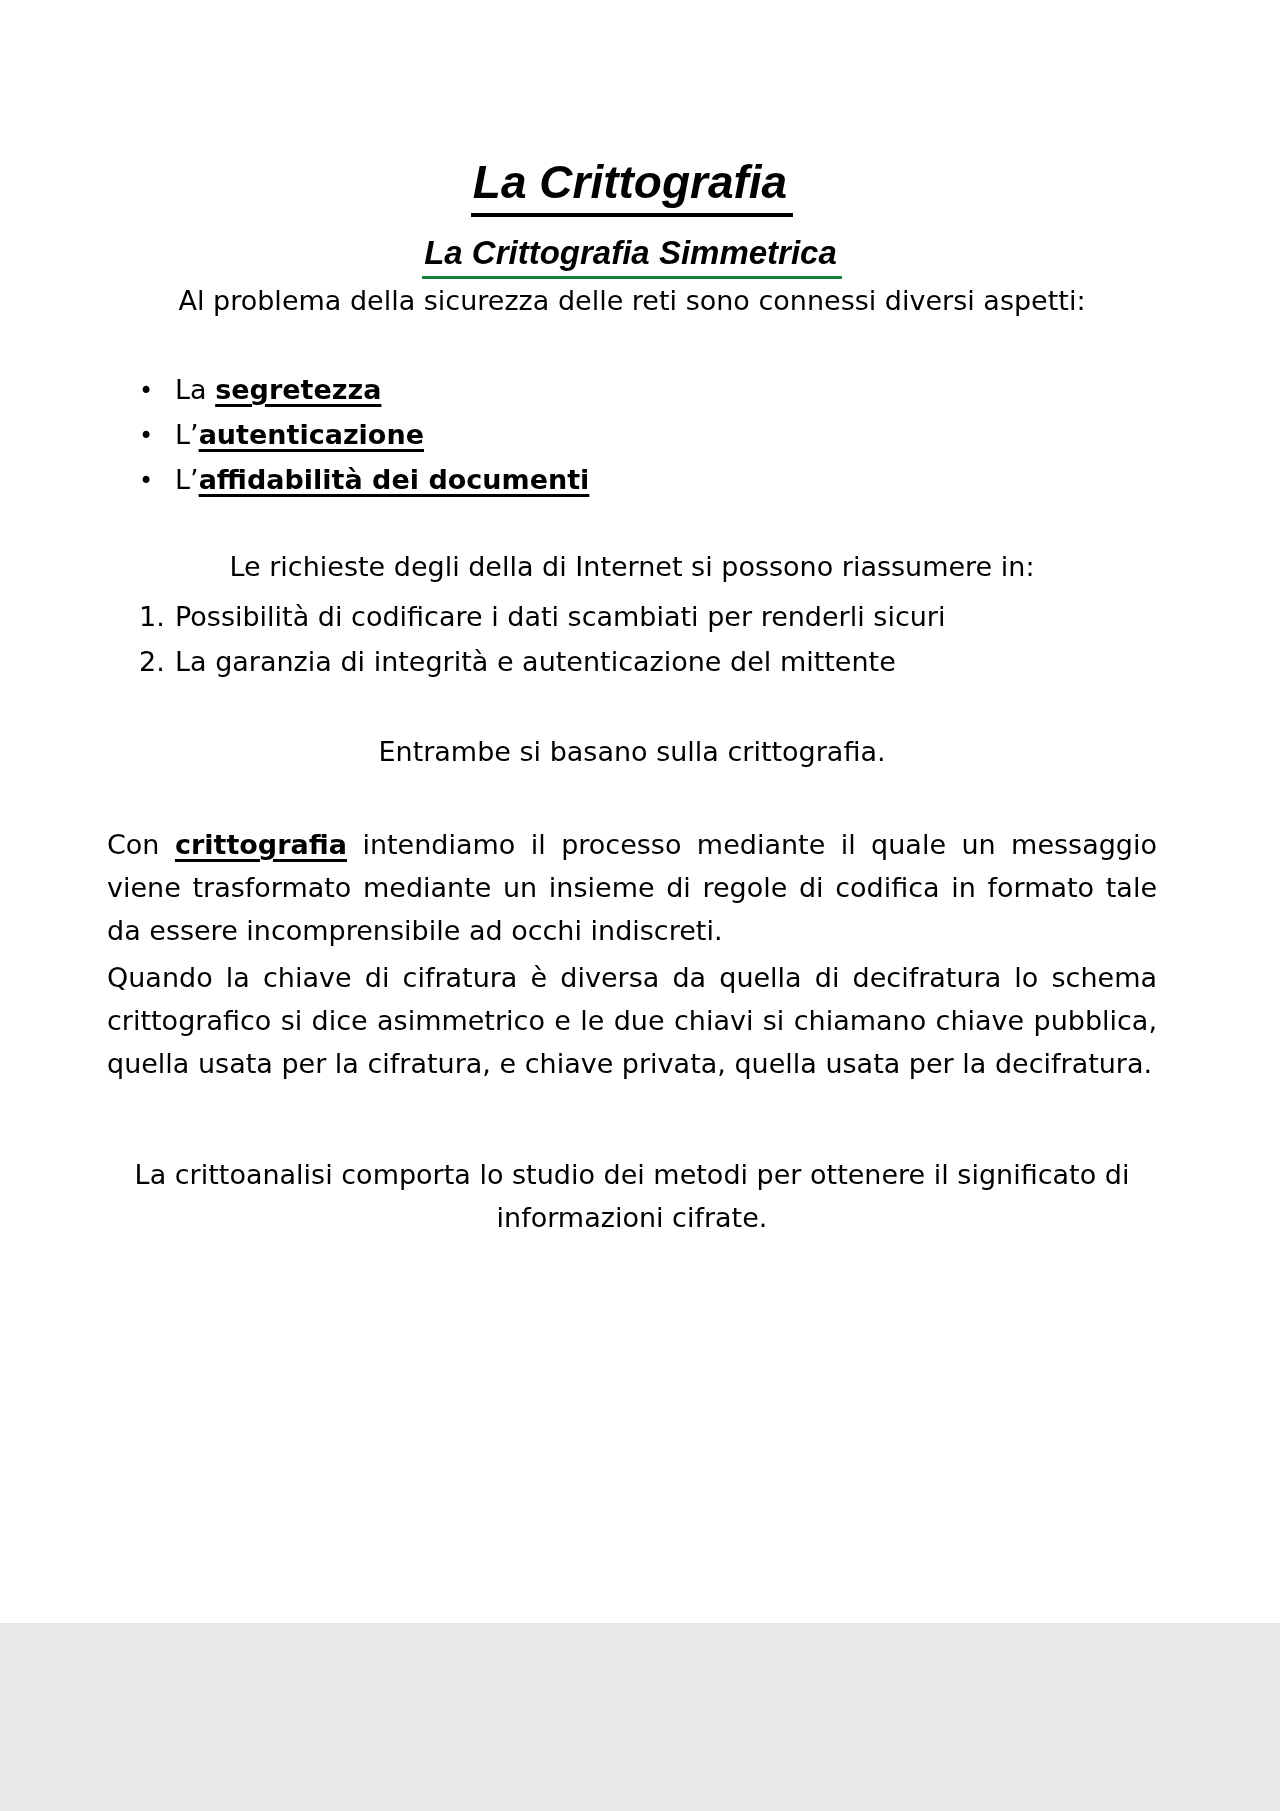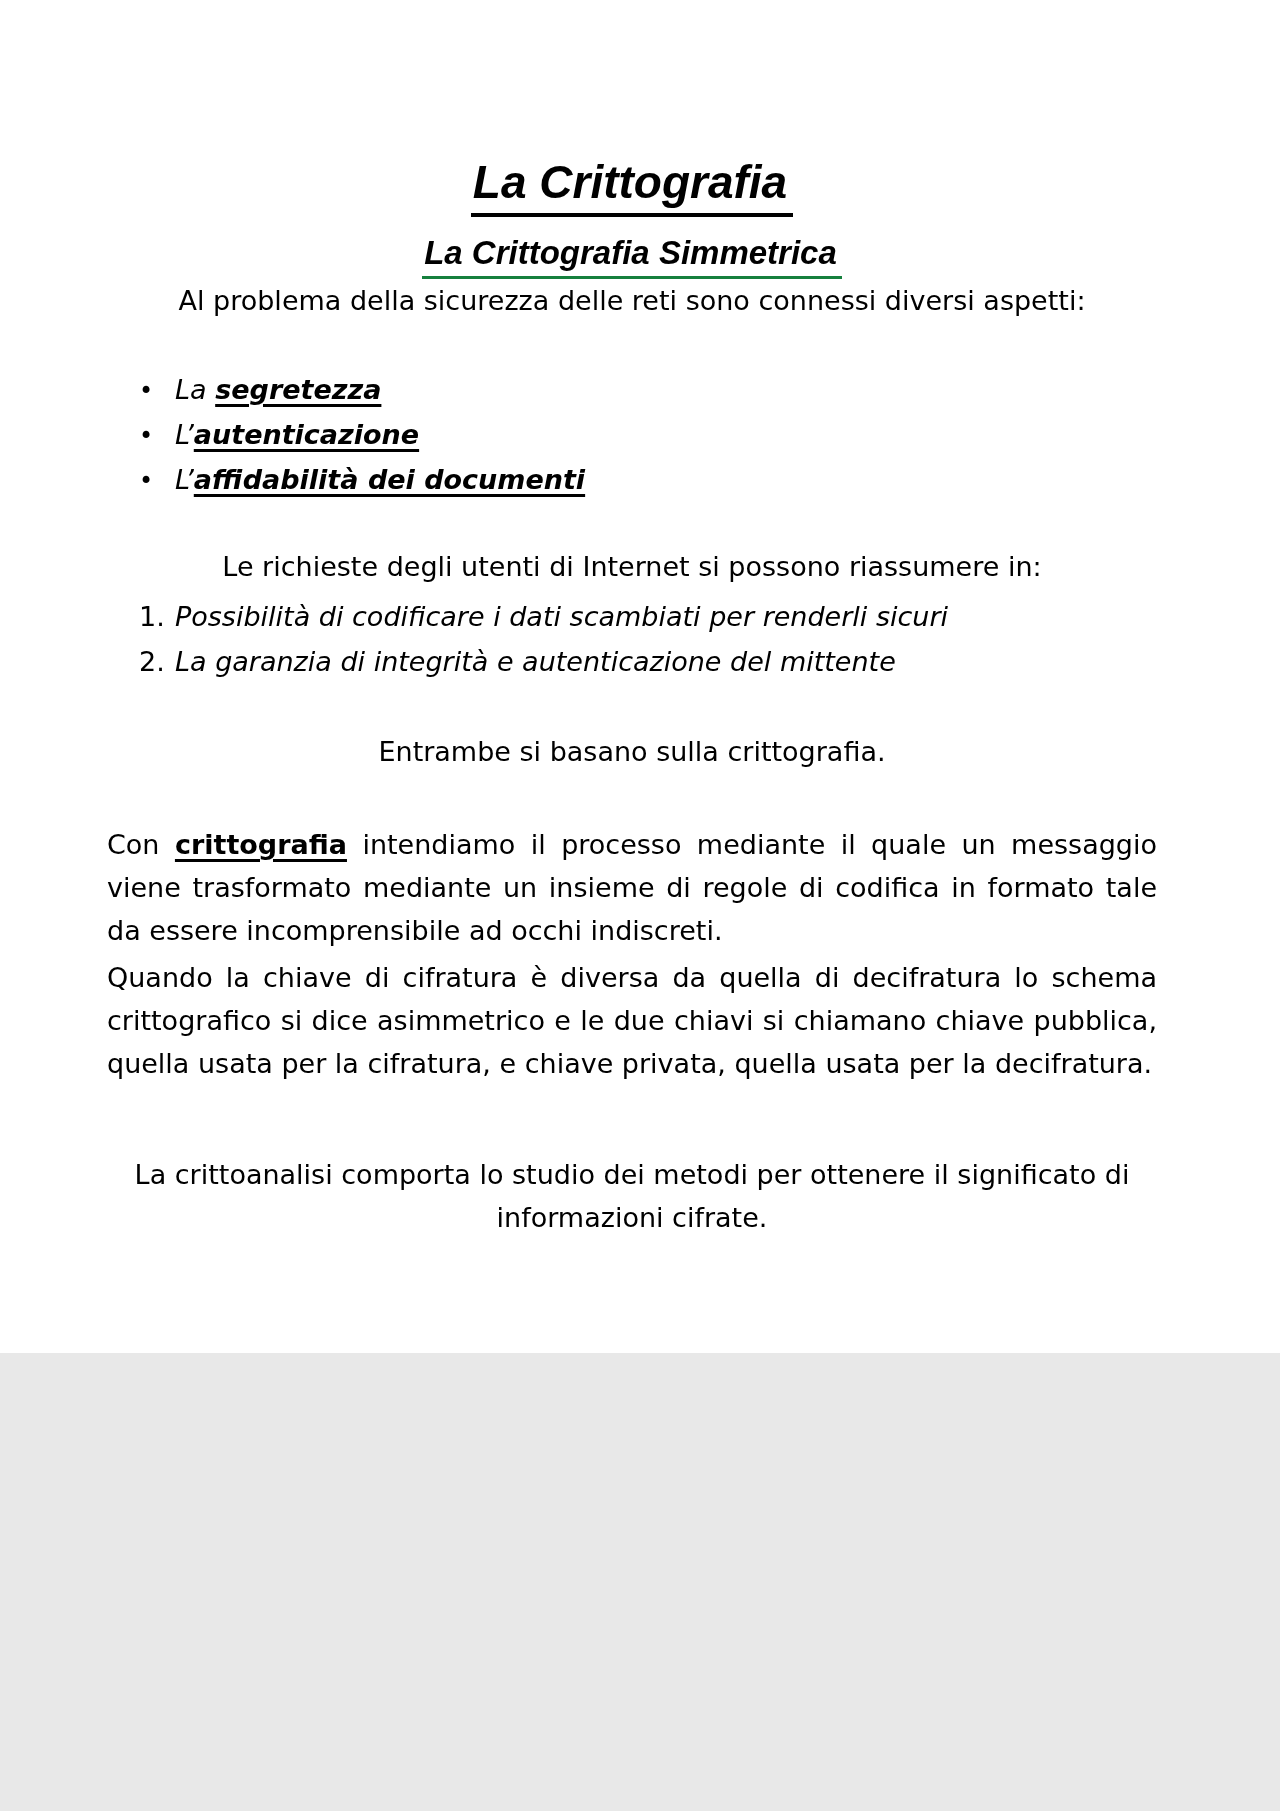--- a/index.html
+++ b/index.html
@@ -1,19 +1,19 @@
 <!DOCTYPE html>
 <html><head>
 <meta charset="utf-8">
 <style>
   html, body { margin: 0; padding: 0; background: #e8e8e8; }
   .page {
     position: relative;
     width: 1280px;
-    height: 1353px;
+    height: 1623px;
     margin: 0 auto;
     background: #ffffff;
     color: #000000;
     font-family: "DejaVu Sans", sans-serif;
     box-sizing: border-box;
     overflow: hidden;
   }
   .content {
     box-sizing: border-box;
     width: 100%;
@@ -72,21 +72,21 @@
     font-size: 27px;
     line-height: 44px;
   }
   .doc-list.requests .li { line-height: 45px; }
   .li .marker {
     flex: 0 0 36px;
     margin-left: 32px;
     width: 36px;
   }
   .doc-list.aspects .li .marker { font-size: 24px; }
-  .li .li-text { flex: 1 1 auto; font-style: italic; }
+  .li .li-text { flex: 1 1 auto; }
   .b {
     font-weight: bold;
   }
   .u {
     text-decoration: underline;
     text-decoration-thickness: 2.5px;
     text-underline-offset: 5px;
   }
 </style>
 </head>
@@ -109,21 +109,21 @@
         <div class="li">
           <span class="marker">•</span>
           <span class="li-text"><span>L’</span><span class="b u">autenticazione</span></span>
         </div>
         <div class="li">
           <span class="marker">•</span>
           <span class="li-text"><span>L’</span><span class="b u">affidabilità dei documenti</span></span>
         </div>
       </div>
 
-    <p class="requests-intro">Le richieste degli utenti di Internet si possono riassumere in:</p>
+    <p class="requests-intro">Le richieste degli della di Internet si possono riassumere in:</p>
 
     <div class="doc-list requests">
         <div class="li">
           <span class="marker">1.</span>
           <span class="li-text"><span>Possibilità di codificare i dati scambiati per renderli sicuri</span></span>
         </div>
         <div class="li">
           <span class="marker">2.</span>
           <span class="li-text"><span>La garanzia di integrità e autenticazione del mittente</span></span>
         </div>

